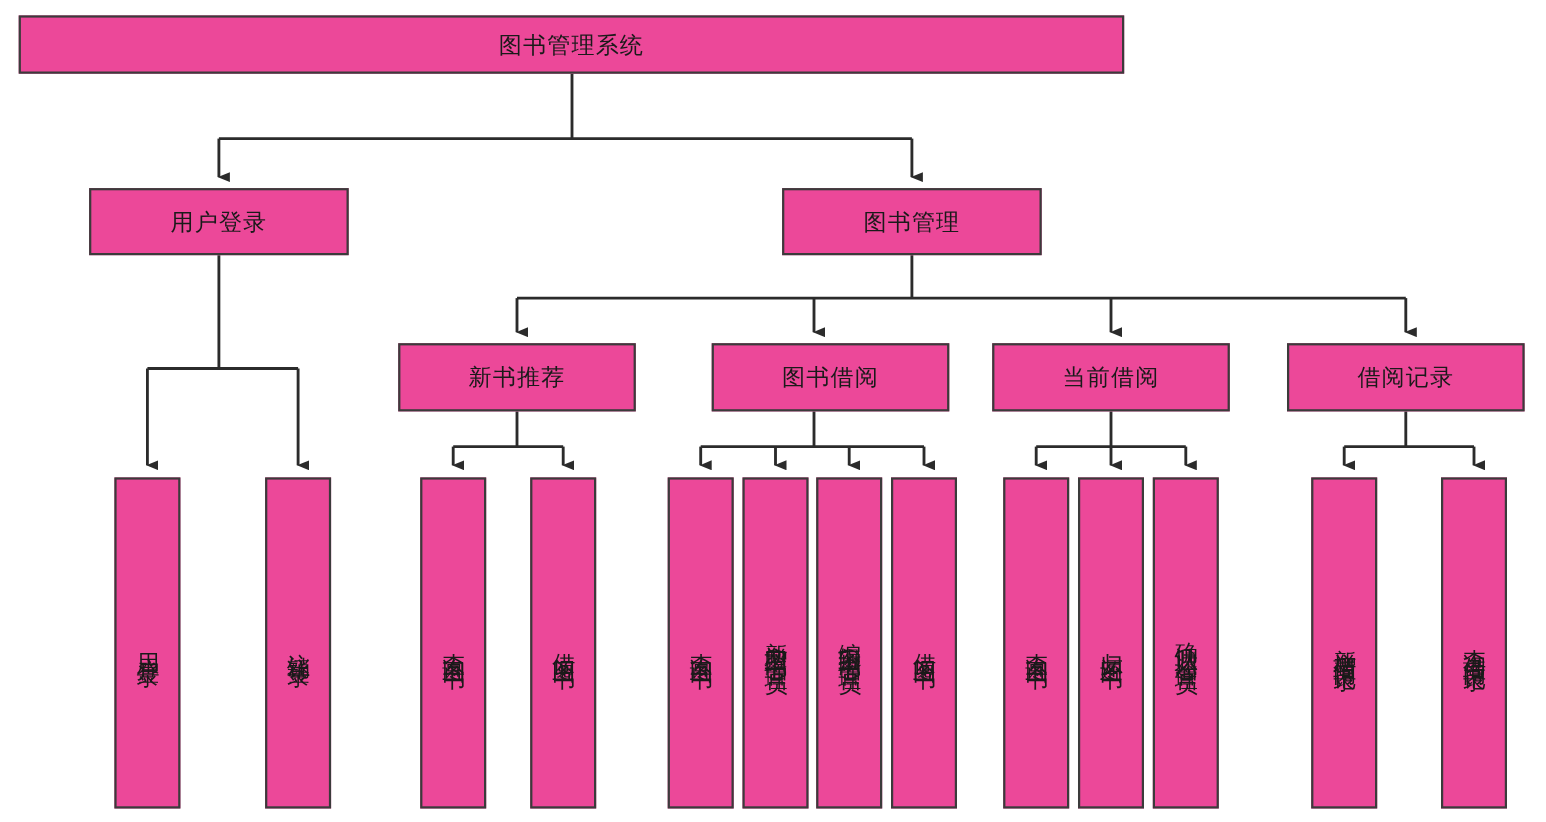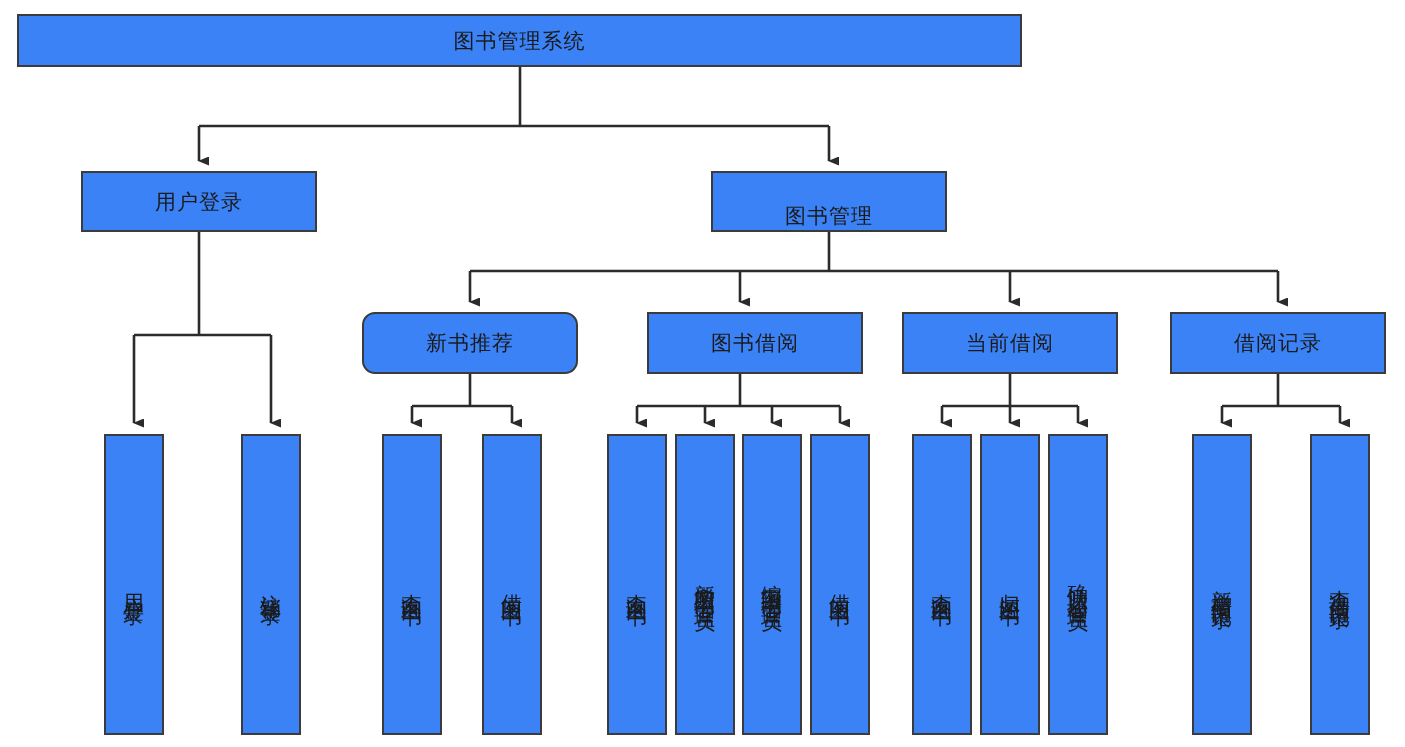--- a/index.html
+++ b/index.html
@@ -22,21 +22,21 @@
     left: 0;
     top: 0;
     width: 1405px;
     height: 747px;
     pointer-events: none;
   }
   .node {
     position: absolute;
     box-sizing: border-box;
     border: 2px solid #3b3b3b;
-    background: #3b82f6;
+    background: #ec4899;
     display: flex;
     align-items: center;
     justify-content: center;
     color: #1a1a1a;
   }
   .node.h {
     font-size: 21px;
     letter-spacing: 1px;
   }
   .node.v {
@@ -118,25 +118,25 @@
     </g>
   </svg>
 
   <div class="node h" style="left:17px; top:14px; width:1005px; height:53px;">
     <span class="htext">图书管理系统</span>
   </div>
 
   <div class="node h" style="left:81px; top:171px; width:236px; height:61px;">
     <span class="htext">用户登录</span>
   </div>
-  <div class="node h" style="left:711px; top:171px; width:236px; height:61px;align-items:flex-end;">
+  <div class="node h" style="left:711px; top:171px; width:236px; height:61px;">
     <span class="htext">图书管理</span>
   </div>
 
-  <div class="node h" style="left:362px; top:312px; width:216px; height:62px;border-radius:13px;">
+  <div class="node h" style="left:362px; top:312px; width:216px; height:62px;">
     <span class="htext">新书推荐</span>
   </div>
   <div class="node h" style="left:632px; top:312px; width:216px; height:62px;margin-left:15px;">
     <span class="htext">图书借阅</span>
   </div>
   <div class="node h" style="left:902px; top:312px; width:216px; height:62px;">
     <span class="htext">当前借阅</span>
   </div>
   <div class="node h" style="left:1170px; top:312px; width:216px; height:62px;">
     <span class="htext">借阅记录</span>

